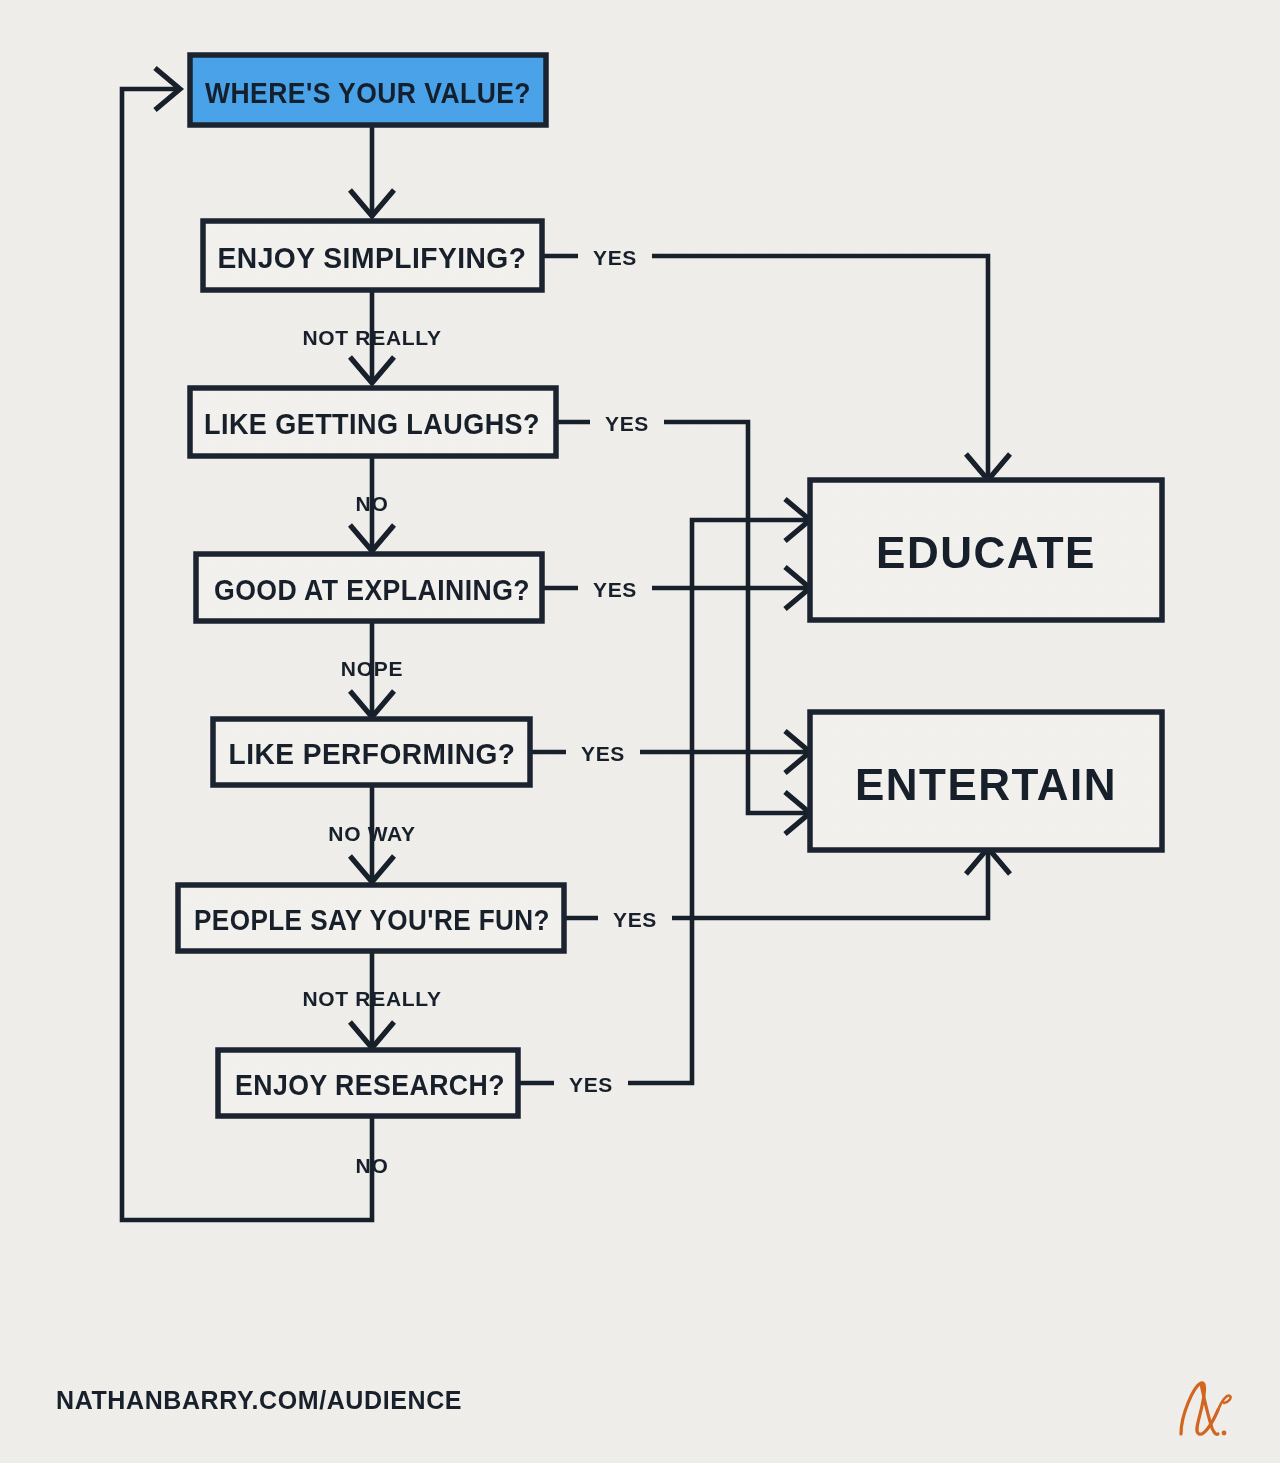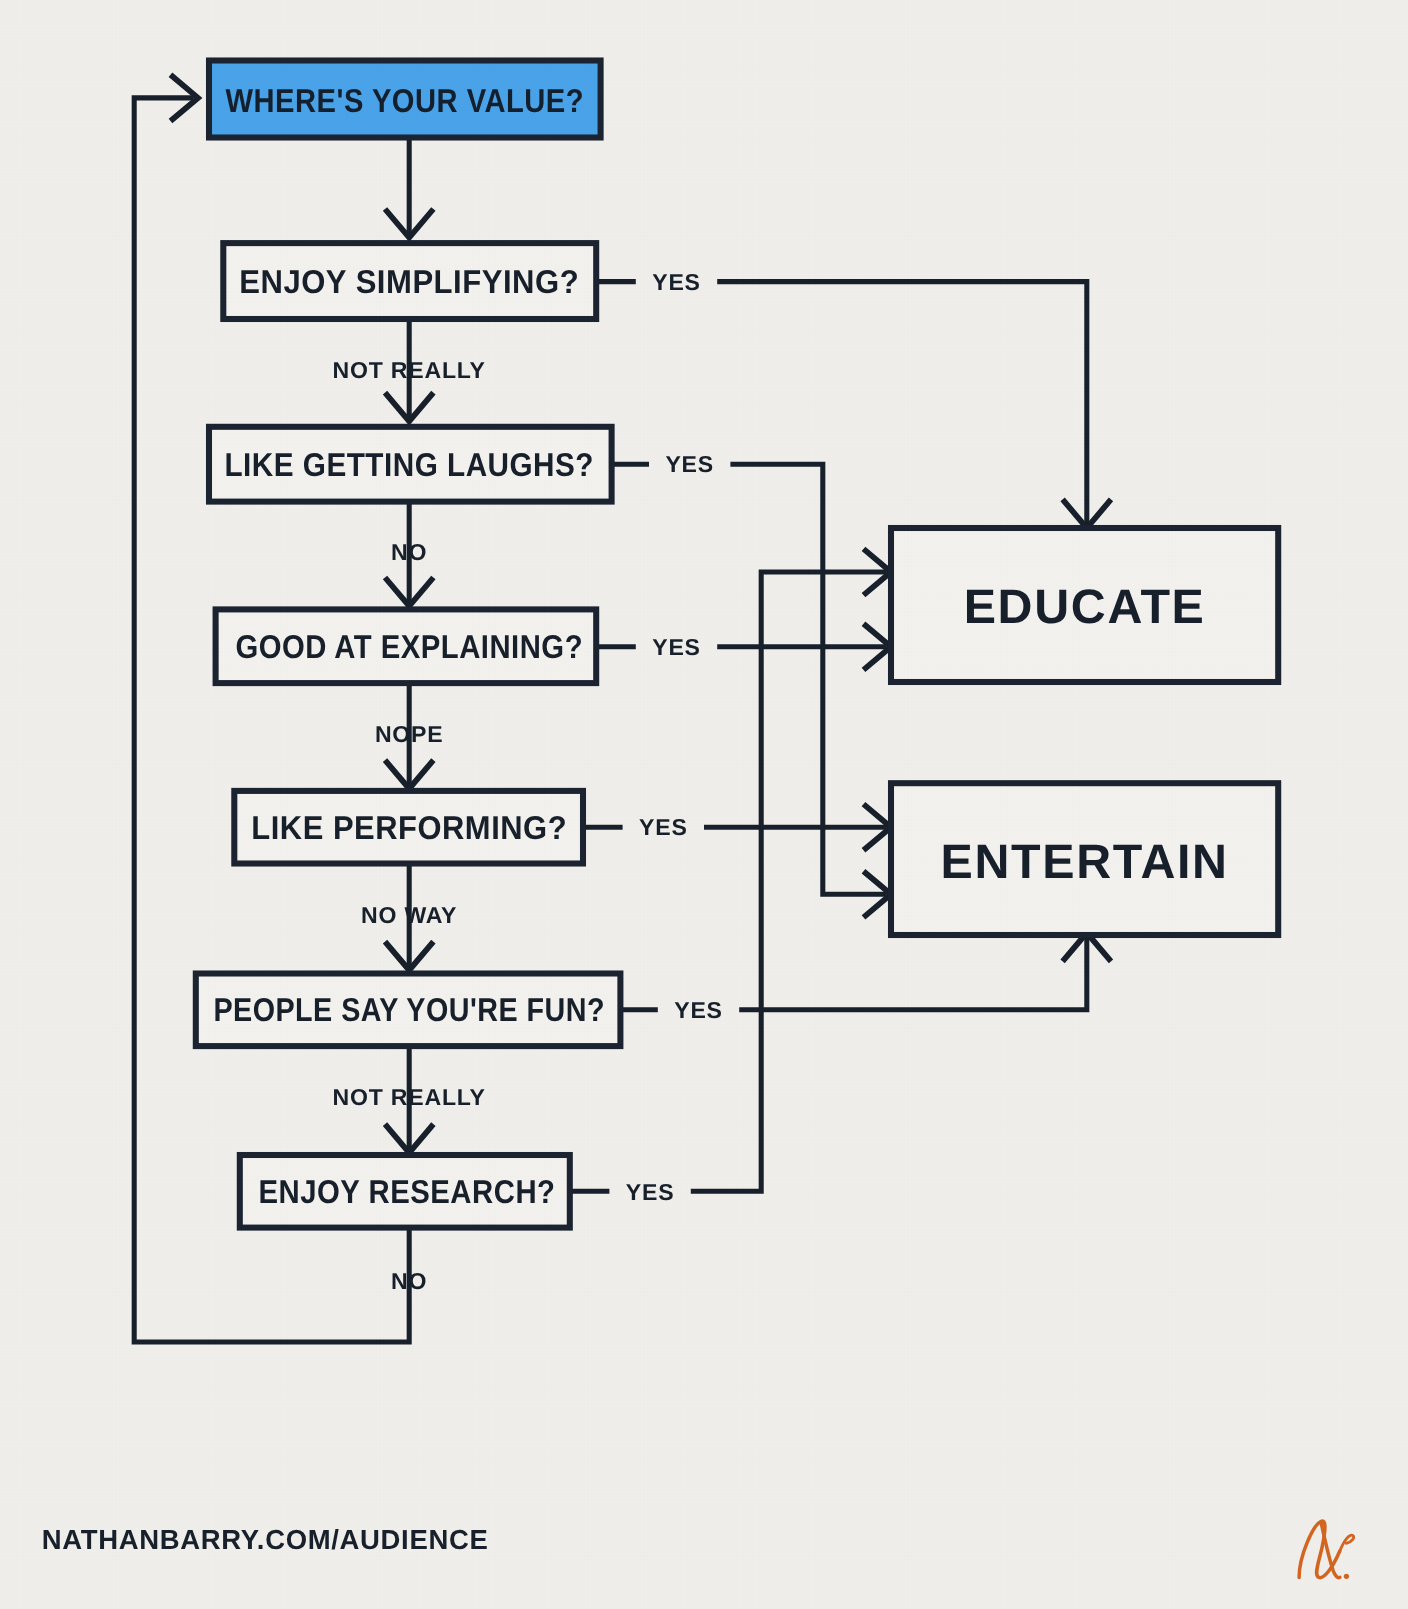--- a/index.html
+++ b/index.html
@@ -71,21 +71,21 @@
   }
   .head {
     stroke: #18202b;
     stroke-width: 5.2;
     fill: none;
     stroke-linecap: butt;
     stroke-linejoin: miter;
   }
   .footer-url {
     position: absolute;
-    left: 38px;
+    left: 56px;
     top: 1386px;
     font-family: "Liberation Sans Narrow", "Liberation Sans", sans-serif;
     font-weight: bold;
     font-size: 25px;
     letter-spacing: .6px;
     color: #18202b;
     white-space: nowrap;
     text-align: center;
   }
   .logo-mark {

